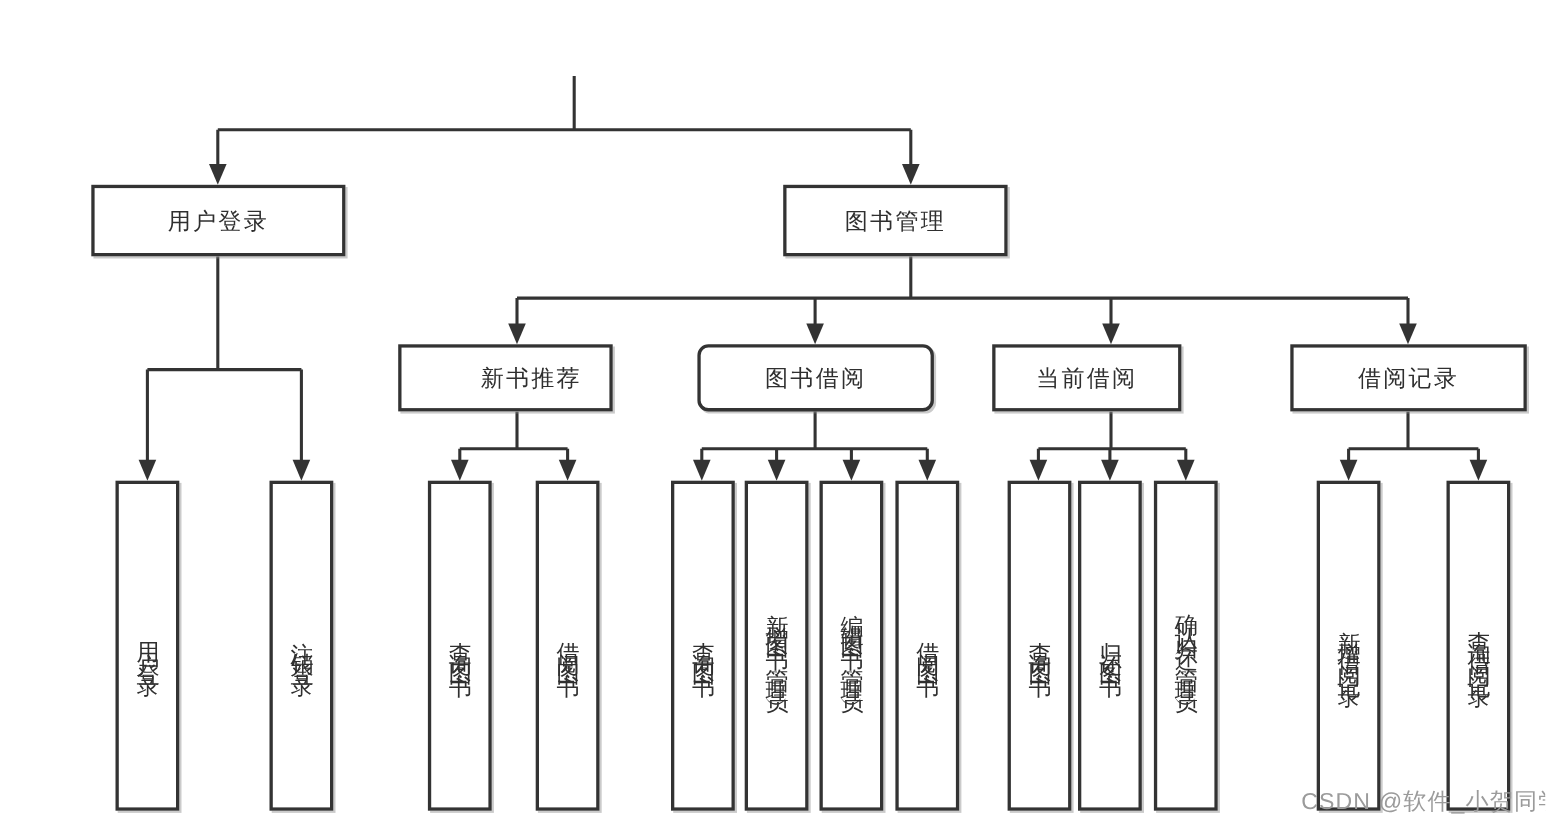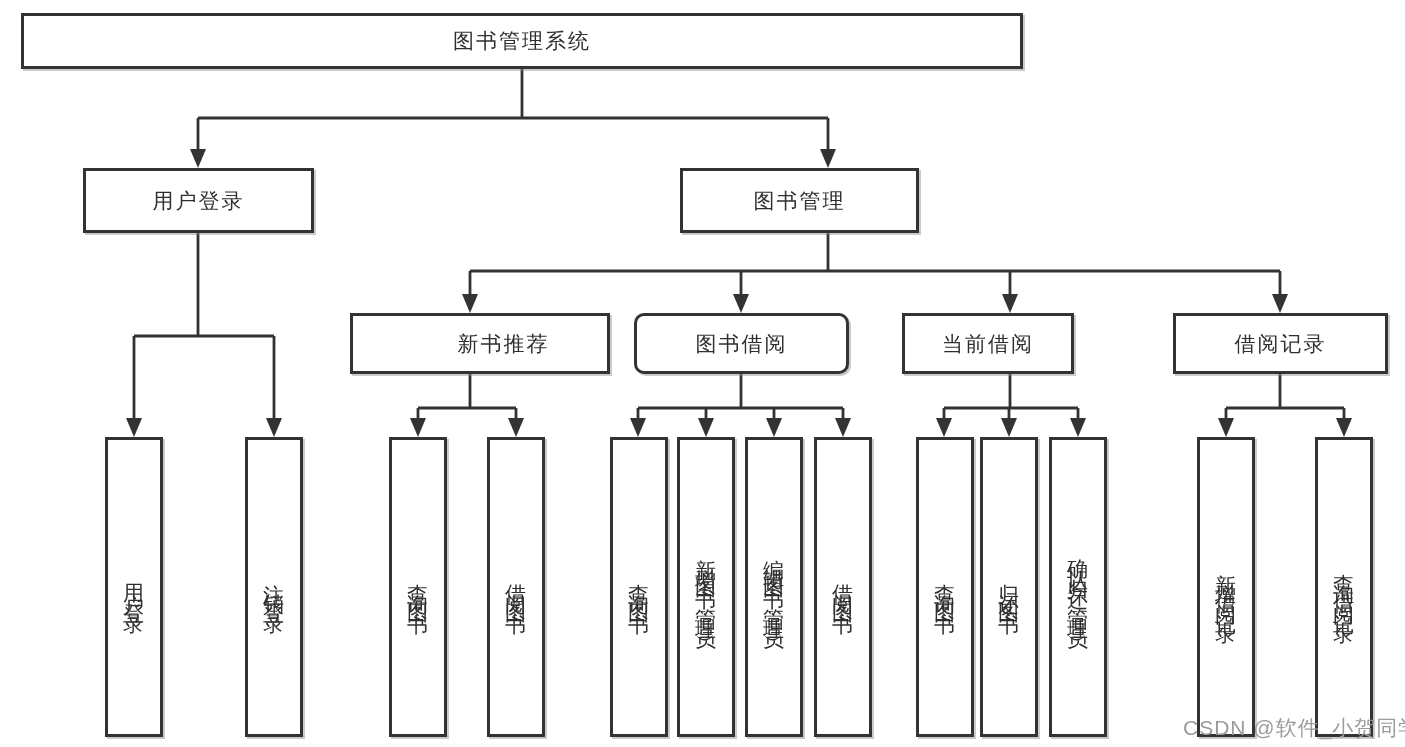--- a/index.html
+++ b/index.html
@@ -31,23 +31,23 @@
     display: flex;
     align-items: center;
     justify-content: center;
     font-size: 21px;
     letter-spacing: 2px;
     color: #2f2f2f;
     white-space: nowrap;
   }
   .node.h-root   { left: 21px;  top: 13px;  width: 1002px; height: 56px; }
   .node.h-l2a    { left: 83px;  top: 168px; width: 231px;  height: 65px; }
-  .node.h-l2b    { left: 680px; top: 168px; width: 239px;  height: 65px; }
+  .node.h-l2b    { left: 712px; top: 168px; width: 204px;  height: 65px; }
   .node.h-l3     { top: 313px;  height: 61px; }
-  .node.h-l3a    { left: 350px;  width: 260px; padding-left: 47px; }
+  .node.h-l3a    { left: 362px;  width: 195px; padding-left: 47px; }
   .node.h-l3b    { left: 634px;  width: 215px; border-radius: 10px; }
   .node.h-l3c    { left: 902px;  width: 172px; }
   .node.h-l3d    { left: 1173px; width: 215px; }
   .leaf {
     position: absolute;
     box-sizing: border-box;
     top: 437px;
     width: 58px;
     height: 300px;
     background: #ffffff;
@@ -125,21 +125,20 @@
       <polygon points="766,418 782,418 774,437"></polygon>
       <polygon points="835,418 851,418 843,437"></polygon>
       <polygon points="936,418 952,418 944,437"></polygon>
       <polygon points="1001,418 1017,418 1009,437"></polygon>
       <polygon points="1070,418 1086,418 1078,437"></polygon>
       <polygon points="1218,418 1234,418 1226,437"></polygon>
       <polygon points="1336,418 1352,418 1344,437"></polygon>
     </g>
   </svg>
 
-  <div class="node h-root">图书管理系统</div>
 
   <div class="node h-l2a">用户登录</div>
   <div class="node h-l2b">图书管理</div>
 
   <div class="node h-l3 h-l3a">新书推荐</div>
   <div class="node h-l3 h-l3b">图书借阅</div>
   <div class="node h-l3 h-l3c">当前借阅</div>
   <div class="node h-l3 h-l3d">借阅记录</div>
 
   <div class="leaf p1">用户登录</div>

